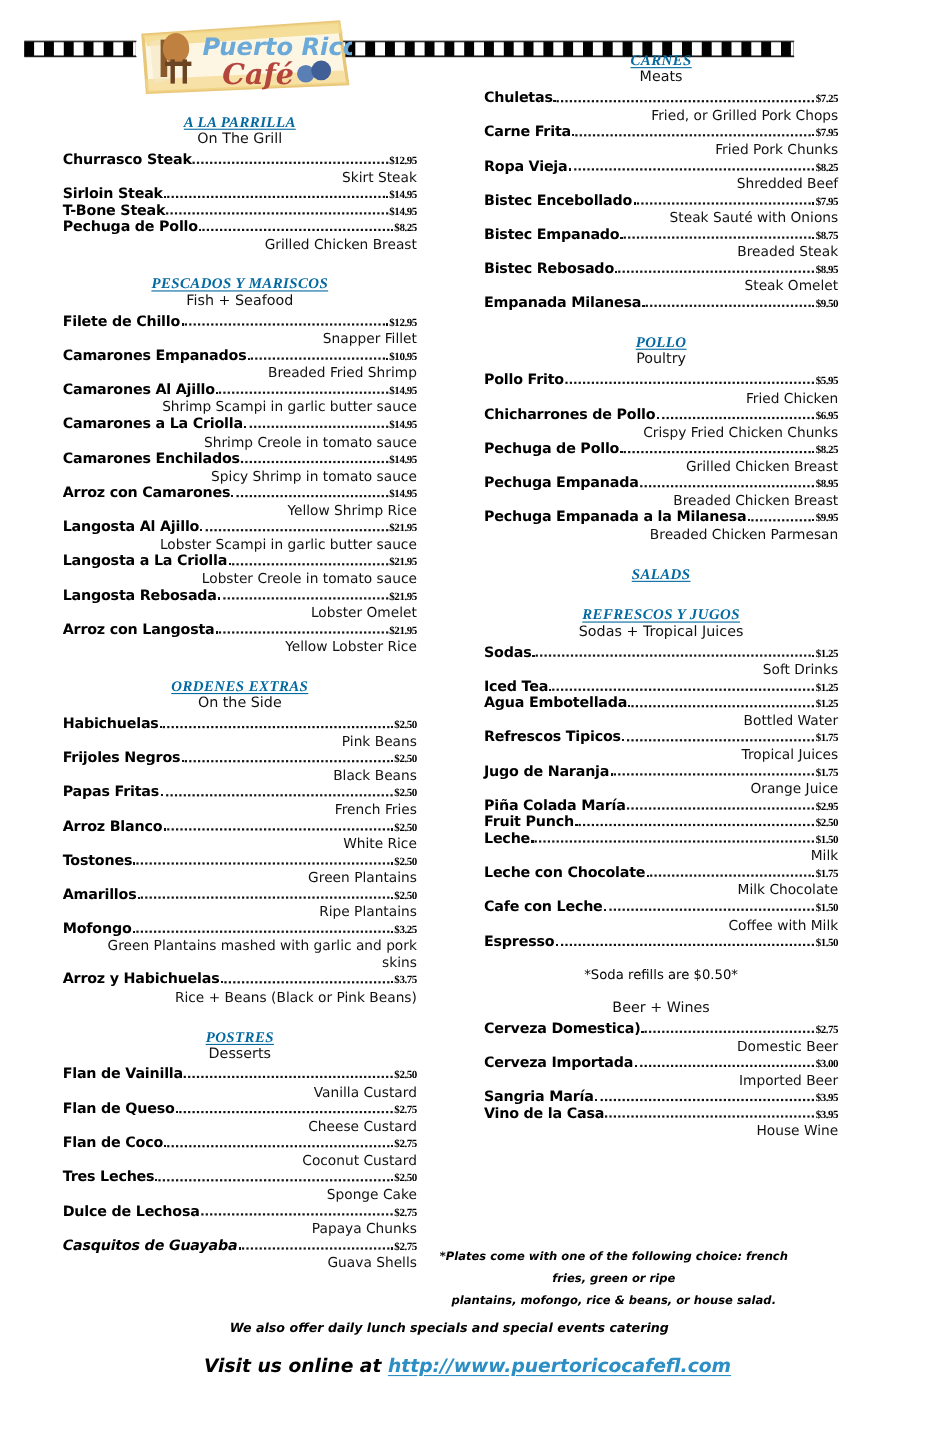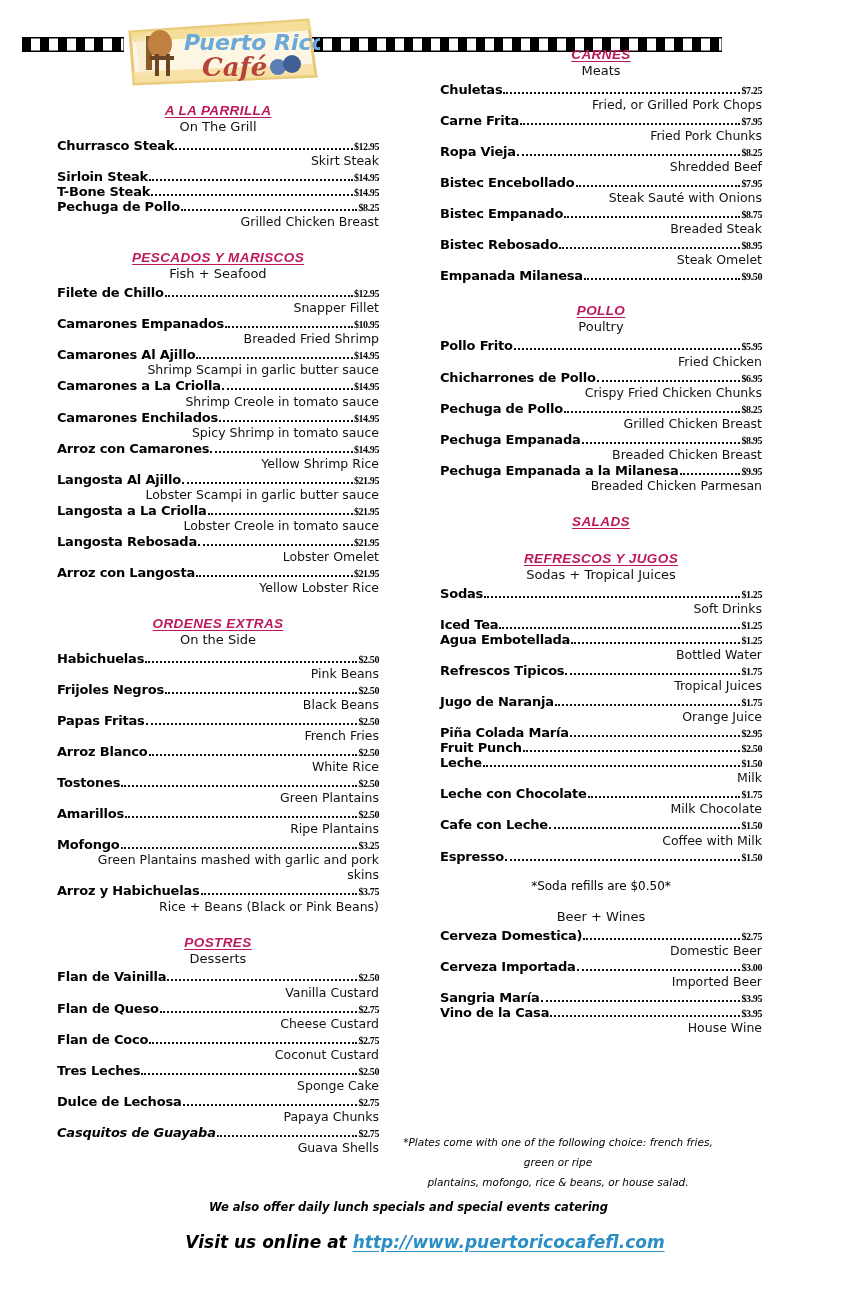--- a/index.html
+++ b/index.html
@@ -49,26 +49,26 @@
   .col-right { left: 440px; top: 44px; width: 322px; }
 
   
   .sec { margin-bottom: 2px; }
   .sec-head {
     text-align: center;
     margin: 0 0 1px 0;
   }
   .sec-title {
     display: inline-block;
-    font-family: Liberation Sans, sans-serif;
+    font-family: Liberation Serif, serif;
     font-weight: bold;
     font-style: italic;
     font-size: 13.5px;
     letter-spacing: 0.4px;
-    color: #be185d;
+    color: #0369a1;
     text-decoration: underline;
     text-underline-offset: 2px;
   }
   .sec-sub {
     text-align: center;
     font-size: 13px;
     color: #111;
     margin: 0 0 3px 0;
     line-height: 1.15;
   }
@@ -115,21 +115,21 @@
   .note-center {
     text-align: center;
     font-size: 12px;
     margin: 0;
   }
   .footnote {
     position: absolute;
     left: 388px; top: 1133px; width: 340px;
     text-align: center;
     font-size: 10.5px;
-    font-weight: normal;
+    font-weight: bold;
     font-style: italic;
     line-height: 1.9;
   }
   .footer-line1 {
     position: absolute;
     left: 0; top: 1200px; width: 817px;
     text-align: center;
     font-size: 11.5px;
     font-weight: bold;
     font-style: italic;

